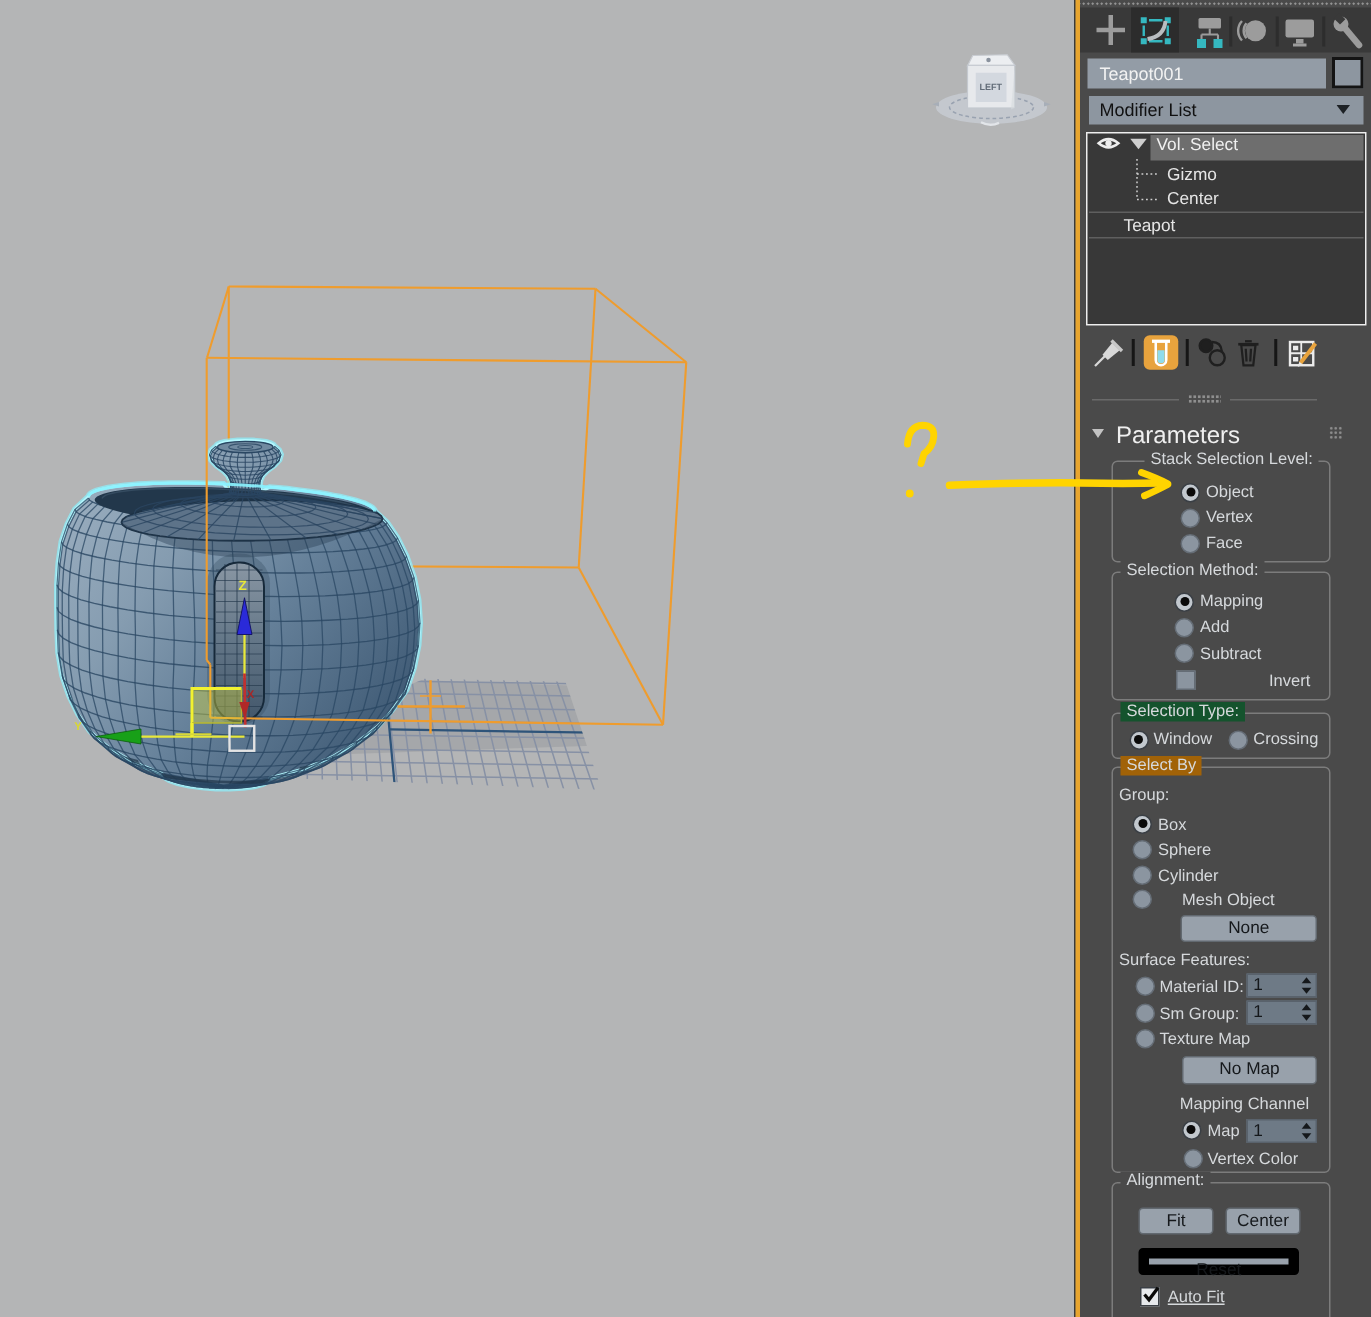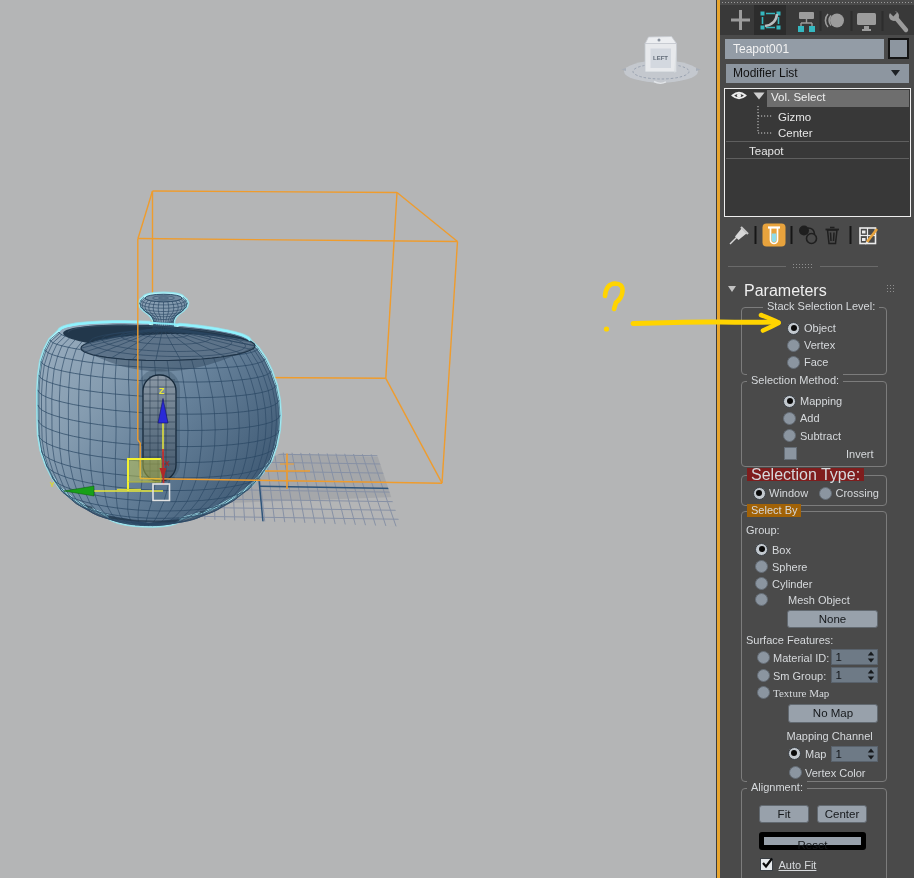--- a/index.html
+++ b/index.html
@@ -387,21 +387,21 @@
 <div style="position:absolute;left:63px;top:394.5px;width:13px;height:13px;border-radius:50%;background:#c2c8ce;border:1px solid #3a3f45;box-sizing:border-box;"></div>
 <div style="position:absolute;left:66.5px;top:398.0px;width:6px;height:6px;border-radius:50%;background:#0a0a0a;"></div>
 <div style="position:absolute;left:80px;top:395px;color:#d6d9dc;font-size:11px;line-height:13px;white-space:nowrap;">Mapping</div>
 <div style="position:absolute;left:63px;top:411.5px;width:13px;height:13px;border-radius:50%;background:#8b95a0;border:1px solid #656d76;box-sizing:border-box;"></div>
 <div style="position:absolute;left:80px;top:412px;color:#d6d9dc;font-size:11px;line-height:13px;white-space:nowrap;">Add</div>
 <div style="position:absolute;left:63px;top:429px;width:13px;height:13px;border-radius:50%;background:#8b95a0;border:1px solid #656d76;box-sizing:border-box;"></div>
 <div style="position:absolute;left:80px;top:429.5px;color:#d6d9dc;font-size:11px;line-height:13px;white-space:nowrap;">Subtract</div>
 <div style="position:absolute;left:64px;top:447px;width:12.5px;height:12.5px;background:#8b95a0;border:1px solid #656d76;box-sizing:border-box;"></div>
 <div style="position:absolute;left:80px;top:447.5px;color:#d6d9dc;font-size:11px;line-height:13px;white-space:nowrap;margin-left:46px;">Invert</div>
 <div style="position:absolute;left:21px;top:475px;width:146px;height:31px;border:1px solid #7c7c7c;border-radius:4px;box-sizing:border-box;"></div>
-<div style="position:absolute;left:27px;top:468px;background:#7f1d1d;padding:0 4px;color:#d6d9dc;font-size:16px;line-height:13px;white-space:nowrap;">Selection Type:</div>
+<div style="position:absolute;left:27px;top:468px;background:#14532d;padding:0 4px;color:#d6d9dc;font-size:11px;line-height:13px;white-space:nowrap;">Selection Type:</div>
 <div style="position:absolute;left:32.5px;top:486.5px;width:13px;height:13px;border-radius:50%;background:#c2c8ce;border:1px solid #3a3f45;box-sizing:border-box;"></div>
 <div style="position:absolute;left:36.0px;top:490.0px;width:6px;height:6px;border-radius:50%;background:#0a0a0a;"></div>
 <div style="position:absolute;left:49px;top:487px;color:#d6d9dc;font-size:11px;line-height:13px;white-space:nowrap;">Window</div>
 <div style="position:absolute;left:99px;top:486.5px;width:13px;height:13px;border-radius:50%;background:#8b95a0;border:1px solid #656d76;box-sizing:border-box;"></div>
 <div style="position:absolute;left:115.5px;top:487px;color:#d6d9dc;font-size:11px;line-height:13px;white-space:nowrap;">Crossing</div>
 <div style="position:absolute;left:21px;top:511px;width:146px;height:271px;border:1px solid #7c7c7c;border-radius:4px;box-sizing:border-box;"></div>
 <div style="position:absolute;left:27px;top:504px;background:#a16207;padding:0 4px;color:#d6d9dc;font-size:11px;line-height:13px;white-space:nowrap;">Select By</div>
 <div style="position:absolute;left:26px;top:523.5px;color:#d6d9dc;font-size:11px;line-height:13px;white-space:nowrap;">Group:</div>
 <div style="position:absolute;left:35px;top:542.5px;width:13px;height:13px;border-radius:50%;background:#c2c8ce;border:1px solid #3a3f45;box-sizing:border-box;"></div>
 <div style="position:absolute;left:38.5px;top:546.0px;width:6px;height:6px;border-radius:50%;background:#0a0a0a;"></div>
@@ -424,39 +424,39 @@
     </svg>
 <div style="position:absolute;left:37px;top:668.5px;width:13px;height:13px;border-radius:50%;background:#8b95a0;border:1px solid #656d76;box-sizing:border-box;"></div>
 <div style="position:absolute;left:53px;top:669.5px;color:#d6d9dc;font-size:11px;line-height:13px;white-space:nowrap;">Sm Group:</div>
 <div style="position:absolute;left:110.5px;top:667px;width:47px;height:16px;background:#6e7a86;border:1px solid #59626c;box-sizing:border-box;"></div>
 <div style="position:absolute;left:115.5px;top:668px;color:#15181b;font-size:11.5px;line-height:14px;">1</div>
 <svg style="position:absolute;left:145.5px;top:668px" width="10" height="14">
       <polygon points="5,1.5 8.2,5.5 1.8,5.5" fill="#15181b"></polygon>
       <polygon points="5,12.5 8.2,8.5 1.8,8.5" fill="#15181b"></polygon>
     </svg>
 <div style="position:absolute;left:37px;top:685.5px;width:13px;height:13px;border-radius:50%;background:#8b95a0;border:1px solid #656d76;box-sizing:border-box;"></div>
-<div style="position:absolute;left:53px;top:686.5px;color:#d6d9dc;font-size:11px;line-height:13px;white-space:nowrap;font-family:Liberation Serif, serif;">Texture Map</div>
+<div style="position:absolute;left:53px;top:686.5px;color:#d6d9dc;font-size:11px;line-height:13px;white-space:nowrap;">Texture Map</div>
 <div style="position:absolute;left:68px;top:704px;width:90px;height:19px;background:#98a1ab;border:1px solid #626970;border-radius:3px;box-sizing:border-box;color:#15181b;font-size:11.5px;text-align:center;line-height:17px;">No Map</div>
 <div style="position:absolute;left:66.5px;top:730px;color:#d6d9dc;font-size:11px;line-height:13px;white-space:nowrap;">Mapping Channel</div>
 <div style="position:absolute;left:67.5px;top:746.5px;width:13px;height:13px;border-radius:50%;background:#c2c8ce;border:1px solid #3a3f45;box-sizing:border-box;"></div>
 <div style="position:absolute;left:71.0px;top:750.0px;width:6px;height:6px;border-radius:50%;background:#0a0a0a;"></div>
 <div style="position:absolute;left:85px;top:747.5px;color:#d6d9dc;font-size:11px;line-height:13px;white-space:nowrap;">Map</div>
 <div style="position:absolute;left:110.5px;top:745.5px;width:47px;height:16px;background:#6e7a86;border:1px solid #59626c;box-sizing:border-box;"></div>
 <div style="position:absolute;left:115.5px;top:746.5px;color:#15181b;font-size:11.5px;line-height:14px;">1</div>
 <svg style="position:absolute;left:145.5px;top:746.5px" width="10" height="14">
       <polygon points="5,1.5 8.2,5.5 1.8,5.5" fill="#15181b"></polygon>
       <polygon points="5,12.5 8.2,8.5 1.8,8.5" fill="#15181b"></polygon>
     </svg>
 <div style="position:absolute;left:68.5px;top:765.5px;width:13px;height:13px;border-radius:50%;background:#8b95a0;border:1px solid #656d76;box-sizing:border-box;"></div>
 <div style="position:absolute;left:85px;top:766.5px;color:#d6d9dc;font-size:11px;line-height:13px;white-space:nowrap;">Vertex Color</div>
 <div style="position:absolute;left:21px;top:788px;width:146px;height:95px;border:1px solid #7c7c7c;border-radius:4px;box-sizing:border-box;"></div>
 <div style="position:absolute;left:27px;top:781px;background:#4a4a4a;padding:0 4px;color:#d6d9dc;font-size:11px;line-height:13px;white-space:nowrap;">Alignment:</div>
 <div style="position:absolute;left:39px;top:805px;width:50px;height:18px;background:#98a1ab;border:1px solid #626970;border-radius:3px;box-sizing:border-box;color:#15181b;font-size:11.5px;text-align:center;line-height:16px;">Fit</div>
 <div style="position:absolute;left:97px;top:805px;width:50px;height:18px;background:#98a1ab;border:1px solid #626970;border-radius:3px;box-sizing:border-box;color:#15181b;font-size:11.5px;text-align:center;line-height:16px;">Center</div>
-<div style="position:absolute;left:39px;top:832px;width:107px;height:18px;background:#98a1ab;border:5px solid #000000;border-radius:3px;box-sizing:border-box;color:#15181b;font-size:11.5px;text-align:center;line-height:16px;">Reset</div>
+<div style="position:absolute;left:39px;top:832px;width:107px;height:18px;background:#98a1ab;border:7px solid #000000;border-radius:3px;box-sizing:border-box;color:#15181b;font-size:11.5px;text-align:center;line-height:16px;">Reset</div>
 <div style="position:absolute;left:40px;top:858px;width:13px;height:13px;background:#e6e9ec;border:1px solid #3a3f45;box-sizing:border-box;"></div>
 <svg style="position:absolute;left:40px;top:856px" width="15" height="15">
       <path d="M3,7 L6,10.5 L12,2.5" stroke="#0a0a0a" stroke-width="2.2" fill="none"></path>
     </svg>
 <div style="position:absolute;left:58.5px;top:859px;color:#d6d9dc;font-size:11px;line-height:13px;white-space:nowrap;text-decoration:underline;">Auto Fit</div>
 </div>
 <svg style="position:absolute;left:580px;top:270px;z-index:10" width="220" height="80" xmlns="http://www.w3.org/2000/svg">
 <g stroke="#ffd400" fill="none" stroke-linecap="round">
  <path d="M25,26 Q26,14 35,13.5 Q43,13.5 42.5,21 Q42,28 36,32.5 L34,39" stroke-width="4.6"></path>
  <circle cx="26.5" cy="59" r="2.6" fill="#ffd400" stroke="none"></circle>

